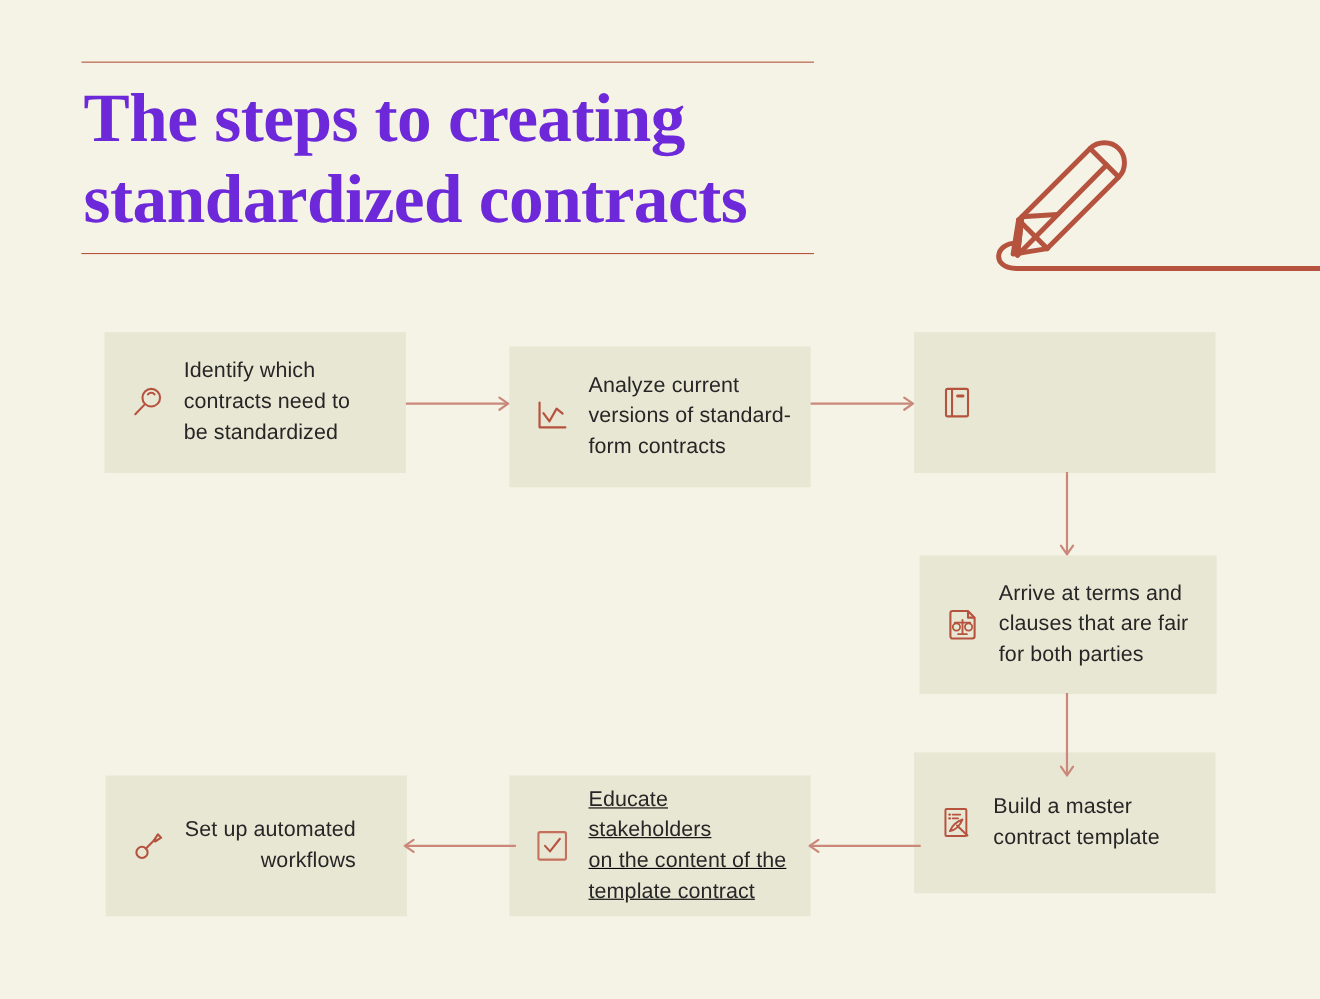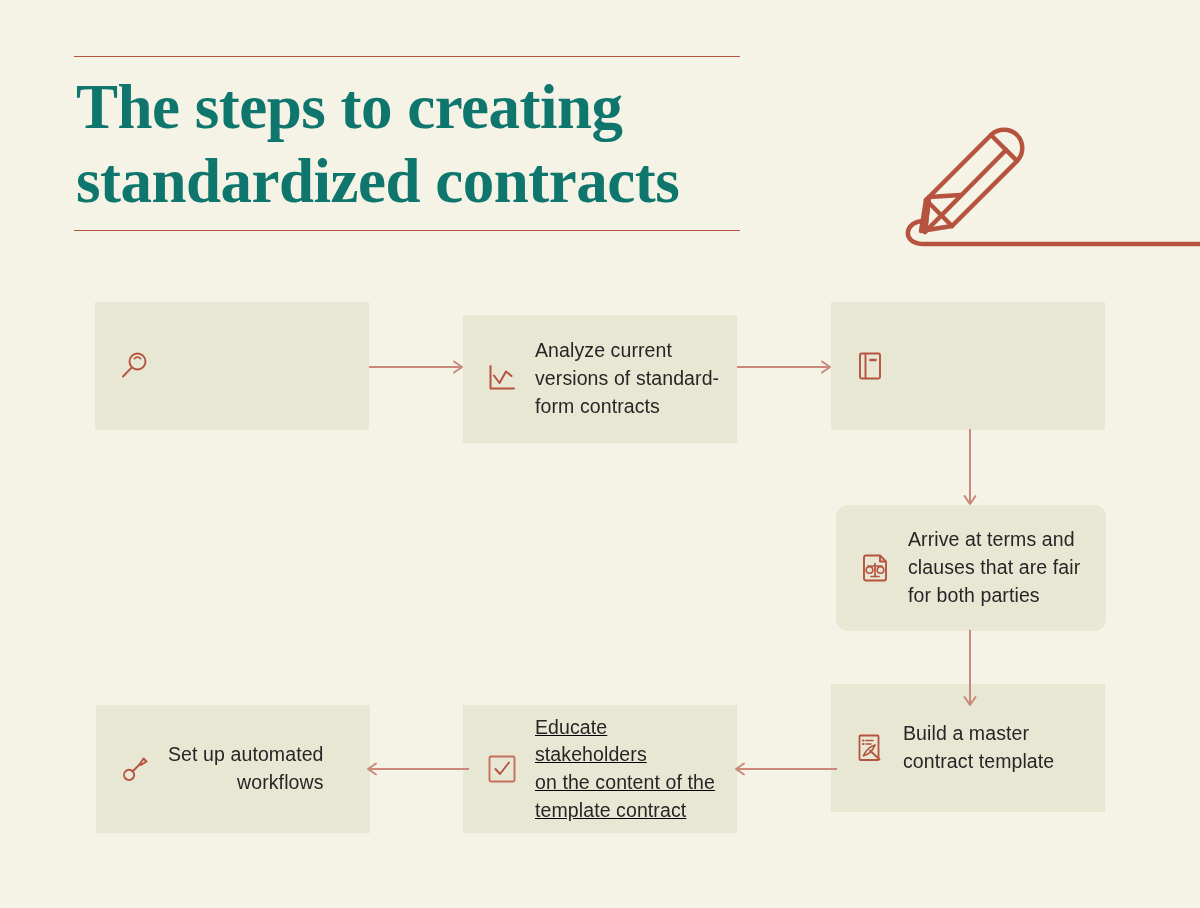--- a/index.html
+++ b/index.html
@@ -25,21 +25,21 @@
   #header .rule {
     width: 100%;
     height: 0;
     border-top: 1.6px solid #b5533f;
   }
   #title {
     font-family: "Liberation Serif", serif;
     font-weight: bold;
     font-size: 63px;
     line-height: 1.17;
-    color: #0f766e;
+    color: #6d28d9;
     letter-spacing: -0.5px;
     margin: 14px 0 12px 2px;
     white-space: pre-line;
   }
 
   
   #pencil-decoration {
     position: absolute;
     left: 880px;
     top: 108px;
@@ -70,21 +70,21 @@
     line-height: 1.42;
     color: #262626;
     white-space: pre-line;
     letter-spacing: 0.1px;
   }
 
   
   #box-1 { left: 95px;  top: 302px; width: 274px; height: 128px; }
   #box-2 { left: 463px; top: 302px; width: 274px; height: 128px; margin-top: 13px; }
   #box-3 { left: 831px; top: 302px; width: 274px; height: 128px; }
-  #box-4 { left: 836px; top: 505px; width: 270px; height: 126px; border-radius: 12px; }
+  #box-4 { left: 836px; top: 505px; width: 270px; height: 126px; }
   #box-5 { left: 831px; top: 684px; width: 274px; height: 128px; }
   #box-6 { left: 463px; top: 705px; width: 274px; height: 128px; text-decoration: underline; }
   #box-7 { left: 96px;  top: 705px; width: 274px; height: 128px; text-align: right; }
 
   
   .connector { position: absolute; pointer-events: none; }
   #conn-1-2 { left: 368px; top: 352px; width: 100px; height: 30px; }
   #conn-2-3 { left: 736px; top: 352px; width: 100px; height: 30px; }
   #conn-3-4 { left: 955px; top: 428px; width: 30px; height: 82px; }
   #conn-4-5 { left: 955px; top: 629px; width: 30px; height: 82px; }
@@ -115,20 +115,23 @@
   <path d="M111 27 L137 53" stroke="#b5533f" stroke-width="4.5" stroke-linecap="round"></path>
   <path d="M46 92 L41 123 L72 118" stroke="#b5533f" stroke-width="4.5" stroke-linecap="round" stroke-linejoin="round" fill="none"></path>
 </svg>
 
 <div class="flow-box" id="box-1">
   <svg class="flow-icon" viewBox="0 0 34 34" fill="none" xmlns="http://www.w3.org/2000/svg">
     <circle cx="20.5" cy="12.5" r="8" stroke="#b5533f" stroke-width="1.9"></circle>
     <path d="M17.5 9.5 C19 7.6 22 7.6 23.5 9.5" stroke="#b5533f" stroke-width="1.9" stroke-linecap="round" fill="none"></path>
     <path d="M14.6 18.6 L6 27.5" stroke="#b5533f" stroke-width="1.9" stroke-linecap="round"></path>
   </svg>
+  <div class="flow-label">Identify which
+contracts need to
+be standardized</div>
 </div>
 
 <div class="flow-box" id="box-2">
   <svg class="flow-icon" viewBox="0 0 34 34" fill="none" xmlns="http://www.w3.org/2000/svg">
     <path d="M5.5 4 L5.5 26.5 L29 26.5" stroke="#b5533f" stroke-width="2" stroke-linecap="round" stroke-linejoin="round"></path>
     <path d="M9 13.5 L14.5 21 L21 9.5 L26.5 14" stroke="#b5533f" stroke-width="2" stroke-linecap="round" stroke-linejoin="round" fill="none"></path>
   </svg>
   <div class="flow-label">Analyze current
 versions of standard-
 form contracts</div>

